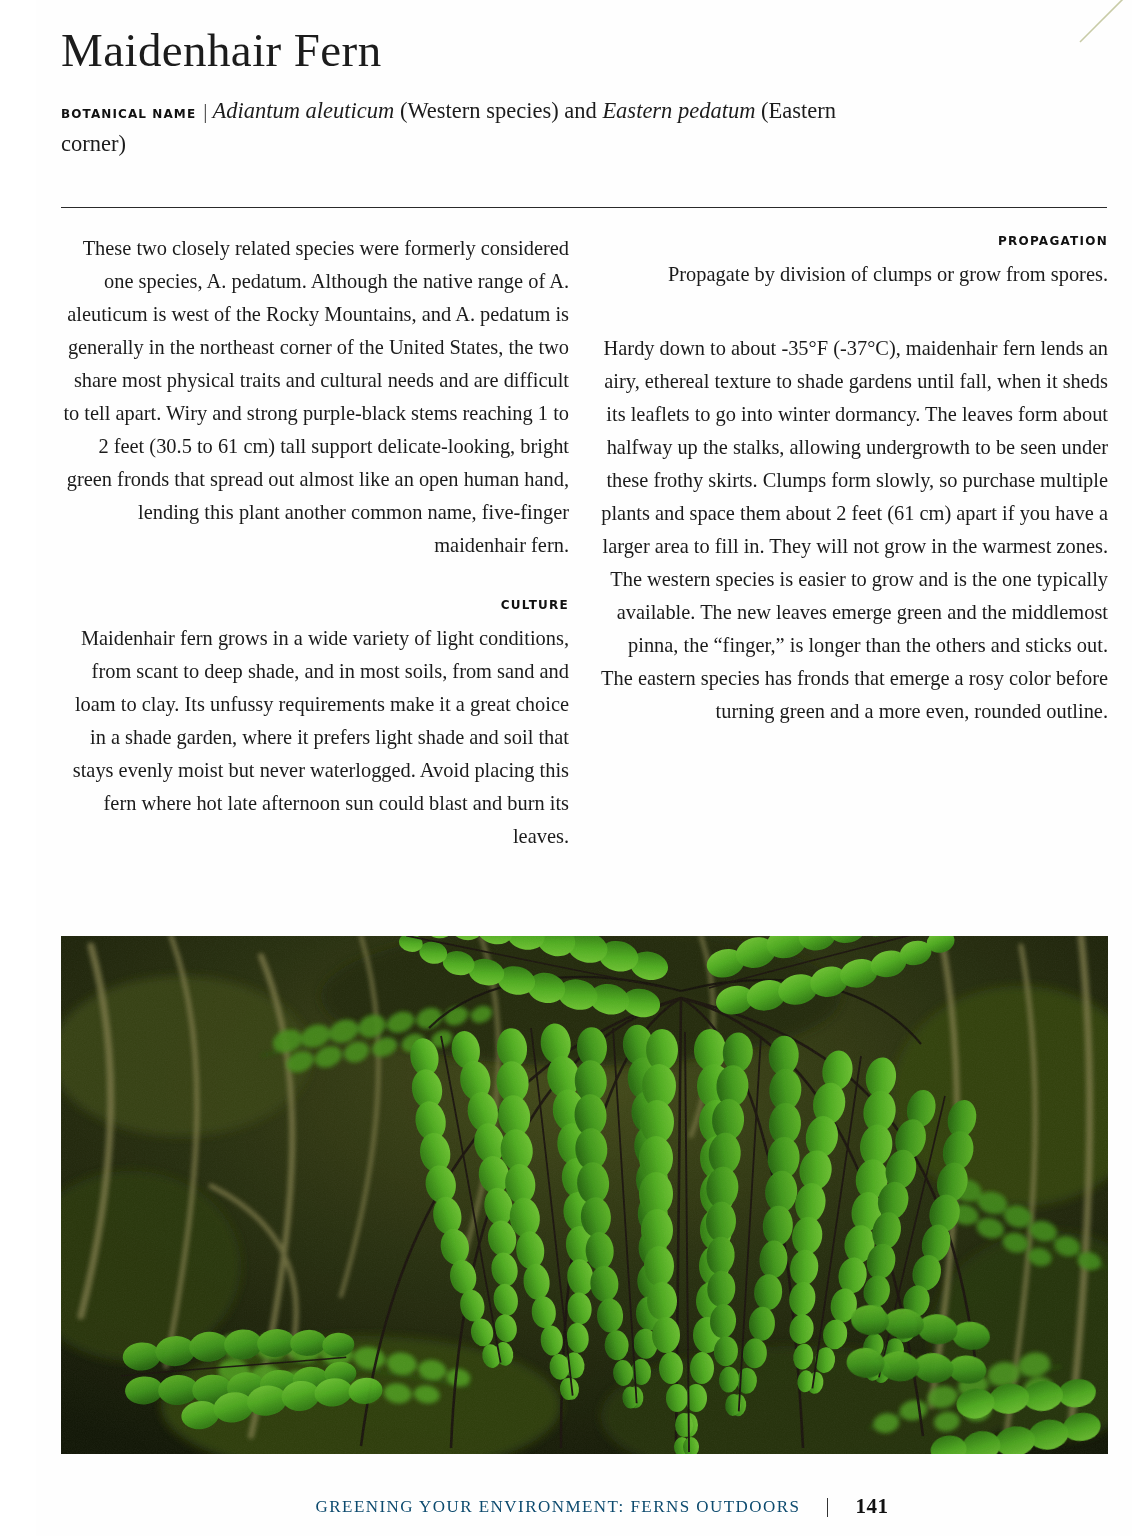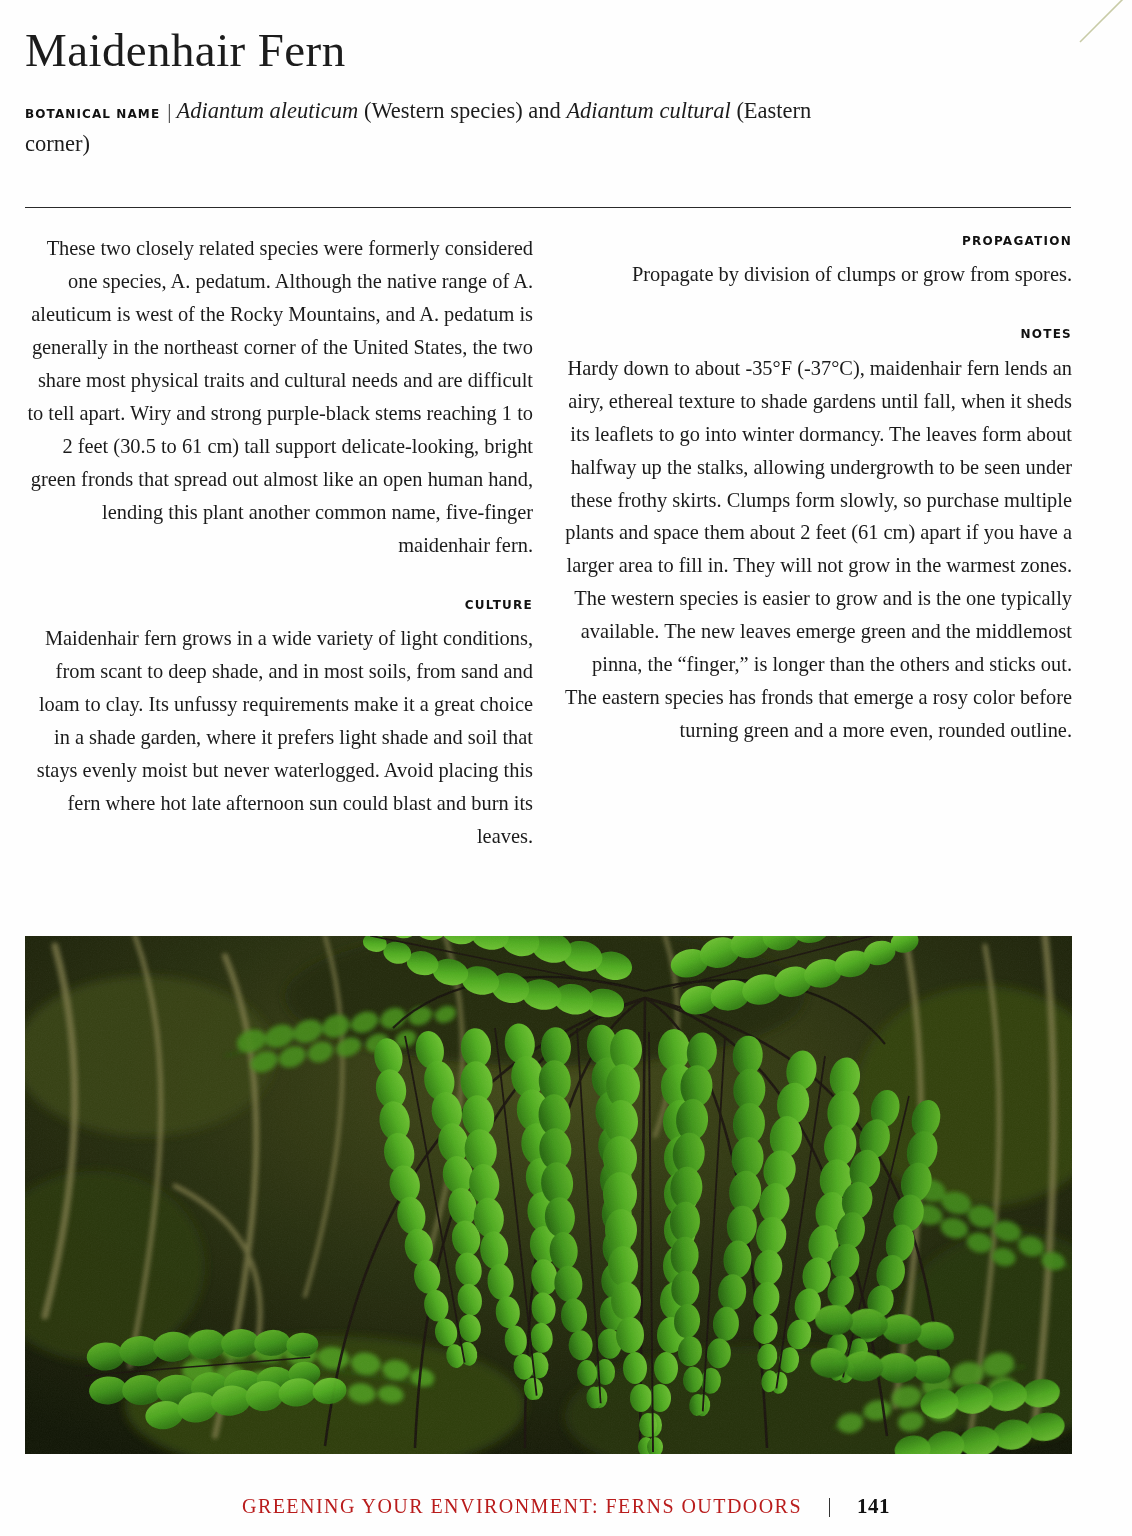--- a/index.html
+++ b/index.html
@@ -13,20 +13,21 @@
     overflow: hidden;
     font-family: "Liberation Serif", serif;
     color: #1a1a1a;
     position: relative;
   }
 
   .page {
     position: absolute;
     inset: 0;
     background: #fefefe;
+    margin-left: 36px;
   }
 
   
   .corner-artifact {
     position: absolute;
     top: -2px;
     right: 6px;
     width: 80px;
     height: 46px;
     pointer-events: none;
@@ -130,23 +131,23 @@
     text-align: center;
     color: #222;
   }
   .footer-inner {
     display: inline-flex;
     align-items: center;
     gap: 0;
   }
   .footer-text {
     font-family: "Liberation Serif", serif;
-    font-size: 20px;
+    font-size: 17px;
     letter-spacing: 1.45px;
-    color: #b91c1c;
+    color: #0c4a6e;
   }
   .footer-sep {
     display: inline-block;
     width: 1px;
     height: 19px;
     background: #333;
     margin: 0 27px 0 27px;
     position: relative;
     top: 1px;
   }
@@ -164,40 +165,39 @@
 <div class="page">
 
   <svg class="corner-artifact" viewBox="0 0 80 46">
     <line x1="78" y1="0" x2="34" y2="44" stroke="#c8cba6" stroke-width="1.6"></line>
   </svg>
 
   <div class="header">
     <h1 class="page-title">Maidenhair Fern</h1>
     <p class="botanical-line">
       <span class="label-caps">BOTANICAL NAME</span><span class="pipe">|</span><span class="sci">Adiantum aleuticum</span><span> (Western species) and</span>
-      <span class="sci">Adiantum cultural</span><span> (Eastern corner)</span>
+      <span class="sci">Eastern pedatum</span><span> (Eastern corner)</span>
     </p>
   </div>
 
   <div class="rule"></div>
 
   <div class="col col-left">
     <p>These two closely related species were formerly considered one species, A. pedatum. Although the native range of A. aleuticum is west of the Rocky Mountains, and A. pedatum is generally in the northeast corner of the United States, the two share most physical traits and cultural needs and are difficult to tell apart. Wiry and strong purple-black stems reaching 1 to 2 feet (30.5 to 61 cm) tall support delicate-looking, bright green fronds that spread out almost like an open human hand, lending this plant another common name, five-finger maidenhair fern.</p>
     <div class="gap-before-head"></div>
     <p class="section-head">CULTURE</p>
     <div class="head-to-body"></div>
     <p>Maidenhair fern grows in a wide variety of light conditions, from scant to deep shade, and in most soils, from sand and loam to clay. Its unfussy requirements make it a great choice in a shade garden, where it prefers light shade and soil that stays evenly moist but never waterlogged. Avoid placing this fern where hot late afternoon sun could blast and burn its leaves.</p>
   </div>
 
   <div class="col col-right">
     <p class="section-head">PROPAGATION</p>
     <div class="head-to-body"></div>
     <p>Propagate by division of clumps or grow from spores.</p>
     <div class="gap-before-head"></div>
-    <p class="section-head">NOTES</p>
     <div class="head-to-body"></div>
     <p>Hardy down to about -35°F (-37°C), maidenhair fern lends an airy, ethereal texture to shade gardens until fall, when it sheds its leaflets to go into winter dormancy. The leaves form about halfway up the stalks, allowing undergrowth to be seen under these frothy skirts. Clumps form slowly, so purchase multiple plants and space them about 2 feet (61 cm) apart if you have a larger area to fill in. They will not grow in the warmest zones. The western species is easier to grow and is the one typically available. The new leaves emerge green and the middlemost pinna, the “finger,” is longer than the others and sticks out. The eastern species has fronds that emerge a rosy color before turning green and a more even, rounded outline.</p>
   </div>
 
   <div class="photo">
     <svg width="1047" height="518" viewBox="0 0 1047 518" preserveAspectRatio="none">
       <defs>
         <radialGradient id="bgGrad" cx="50%" cy="28%" r="82%">
           <stop offset="0%" stop-color="#49501b"></stop>
           <stop offset="45%" stop-color="#2c3410"></stop>

